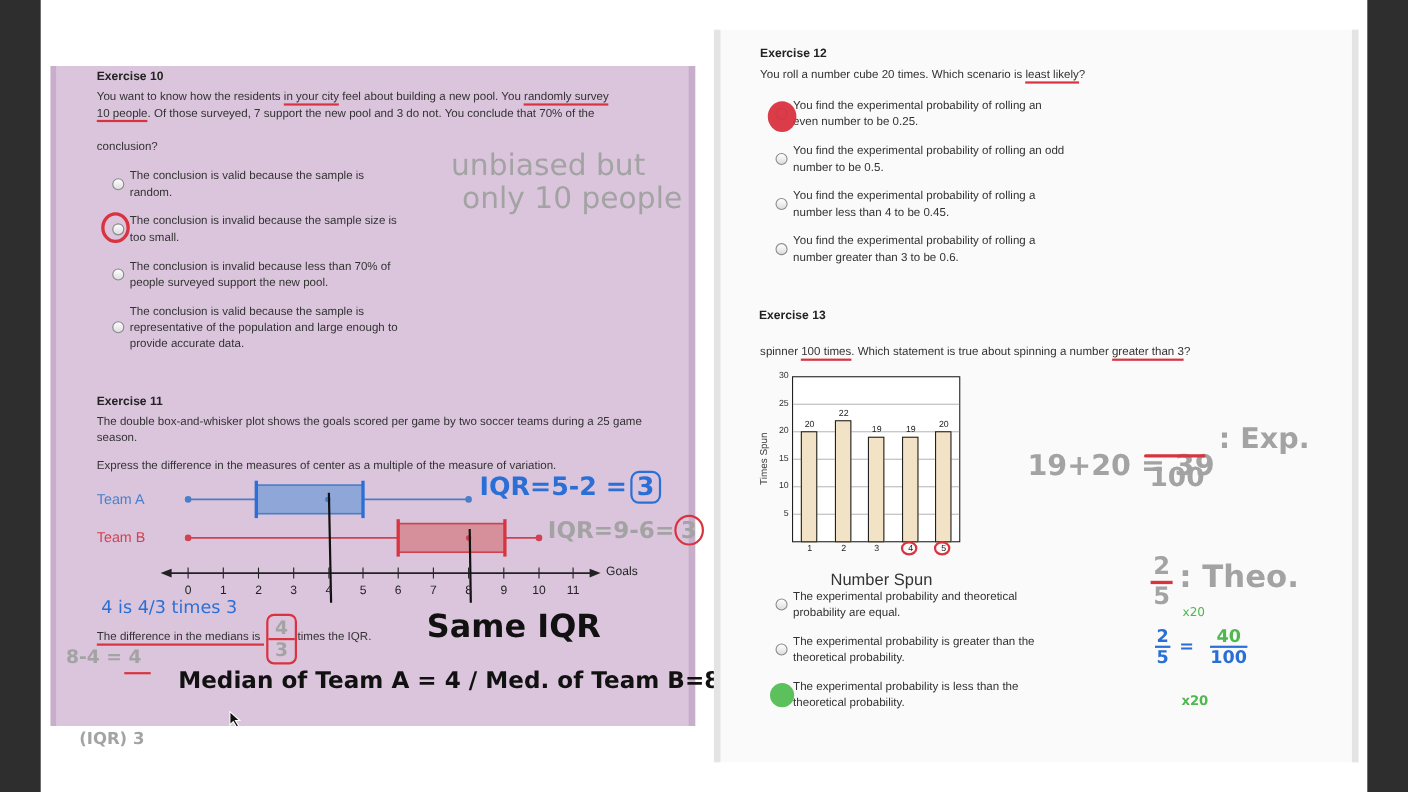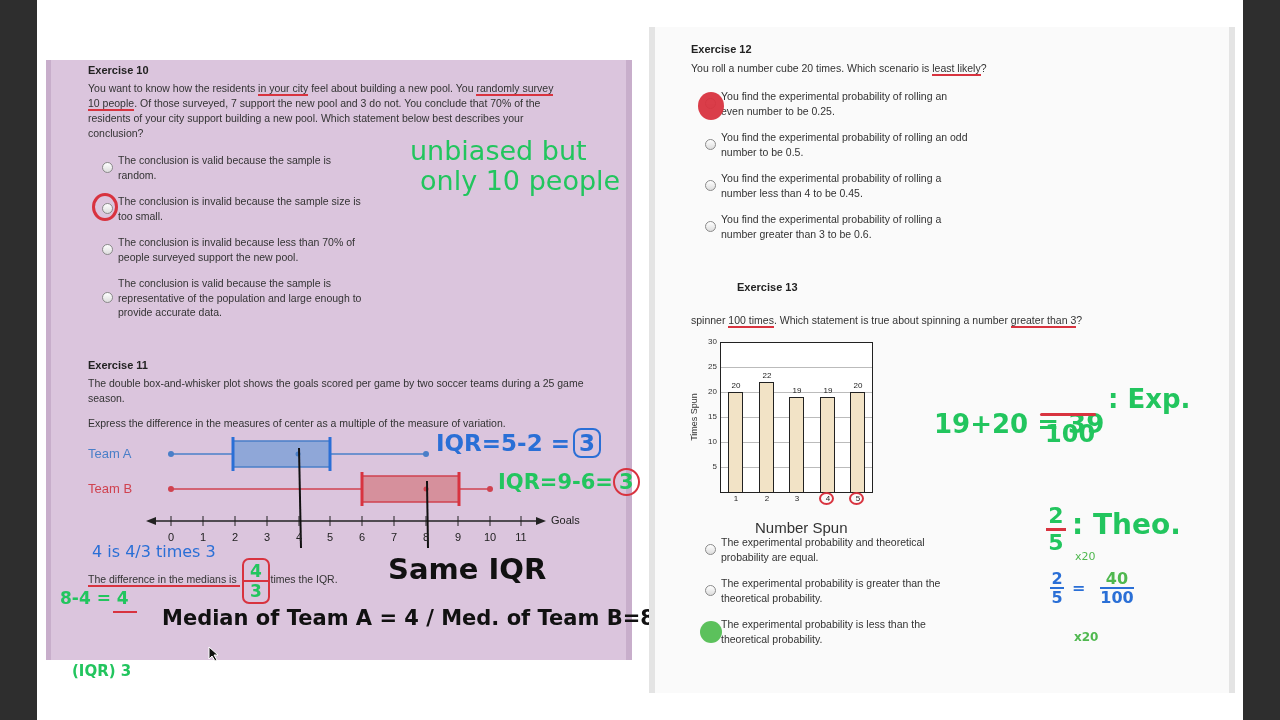--- a/index.html
+++ b/index.html
@@ -1,19 +1,19 @@
 <!DOCTYPE html>
 <html><head>
 <meta charset="utf-8">
 <style>
   html,body{margin:0;padding:0;}
   body{width:1280px;height:720px;background:#2e2e2e;position:relative;overflow:hidden;font-family:"Liberation Sans",sans-serif;color:#333;}
   .page{position:absolute;left:37px;top:0;width:1206px;height:720px;background:#ffffff;}
   .hand{font-family:"DejaVu Sans",sans-serif;position:absolute;white-space:nowrap;}
-  .red{color:#22c55e;} .blue{color:#2a6fd6;} .black{color:#111;} .green{color:#4fb84f;}
+  .red{color:#a3a3a3;} .blue{color:#2a6fd6;} .black{color:#111;} .green{color:#4fb84f;}
   .panel-left{position:absolute;left:46px;top:60px;width:586px;height:600px;background:#dbc5dd;border-left:5px solid #c8aecb;border-right:6px solid #c8aecb;box-sizing:border-box;}
   .panel-right{position:absolute;left:649px;top:27px;width:586px;height:666px;background:#fafafa;border-left:6px solid #e4e4e4;border-right:6px solid #e4e4e4;box-sizing:border-box;}
   .ex-title{position:absolute;font-weight:bold;font-size:11px;color:#222;}
   .ex-text{position:absolute;font-size:10.5px;line-height:15px;color:#333;}
   .opt{position:absolute;display:flex;align-items:center;}
   .radio{width:11px;height:11px;border-radius:50%;border:1px solid #8a8a8a;background:linear-gradient(#fff,#ddd);box-sizing:border-box;flex:none;margin-right:5px;}
   .opt-text{font-size:10.5px;line-height:14.5px;color:#333;width:260px;}
   .underline-red{border-bottom:2px solid #d8333f;}
   .tick-label{position:absolute;font-size:11px;color:#222;width:20px;text-align:center;}
   .bar{position:absolute;background:#f2e3c6;border:1.5px solid #222;box-sizing:border-box;}
@@ -25,21 +25,21 @@
 <body>
 
 <div class="page"></div>
 
 <div class="panel-left"></div>
 
 <div class="ex-title" style="left:88px;top:64px;">Exercise 10</div>
 <div class="ex-text" style="left:88px;top:81px;width:500px;">
   <span>You want to know how the residents </span><span class="underline-red">in your city</span><span> feel about building a new pool. You </span><span class="underline-red">randomly survey</span><br>
   <span class="underline-red">10 people</span><span>. Of those surveyed, 7 support the new pool and 3 do not. You conclude that 70% of the</span><br>
-  <span>residents of your city support building a new pool. Which statement below best describes your</span><br>
+  <br>
   <span>conclusion?</span>
 </div>
 
 <div class="opt" style="left:102px;top:153px;">
     <span class="radio"></span>
     <span class="opt-text" style="width:240px">The conclusion is valid because the sample is random.</span>
   </div>
 <div class="opt" style="left:102px;top:194px;">
     <span class="radio"></span>
     <span class="opt-text" style="width:250px">The conclusion is invalid because the sample size is too small.</span>
@@ -161,21 +161,21 @@
   </div>
 <div class="opt" style="left:705px;top:171px;">
     <span class="radio"></span>
     <span class="opt-text" style="width:250px">You find the experimental probability of rolling a number less than 4 to be 0.45.</span>
   </div>
 <div class="opt" style="left:705px;top:212px;">
     <span class="radio"></span>
     <span class="opt-text" style="width:250px">You find the experimental probability of rolling a number greater than 3 to be 0.6.</span>
   </div>
 
-<div class="ex-title" style="left:719px;top:281px;padding-left:18px;">Exercise 13</div>
+<div class="ex-title" style="left:672px;top:281px;padding-left:18px;">Exercise 13</div>
 <div class="ex-text" style="left:691px;top:298px;width:520px;">
   <br>
   <span>spinner </span><span class="underline-red">100 times</span><span>. Which statement is true about spinning a number </span><span class="underline-red">greater than 3</span><span>?</span>
 </div>
 
 <div>
   <div style="position:absolute;left:720px;top:342px;width:153px;height:151px;border:1.5px solid #222;box-sizing:border-box;background:#fff;"></div>
   <div class="grid" style="left:721px;top:367px;width:151px;"></div>
   <div class="grid" style="left:721px;top:392px;width:151px;"></div>
   <div class="grid" style="left:721px;top:417px;width:151px;"></div>

